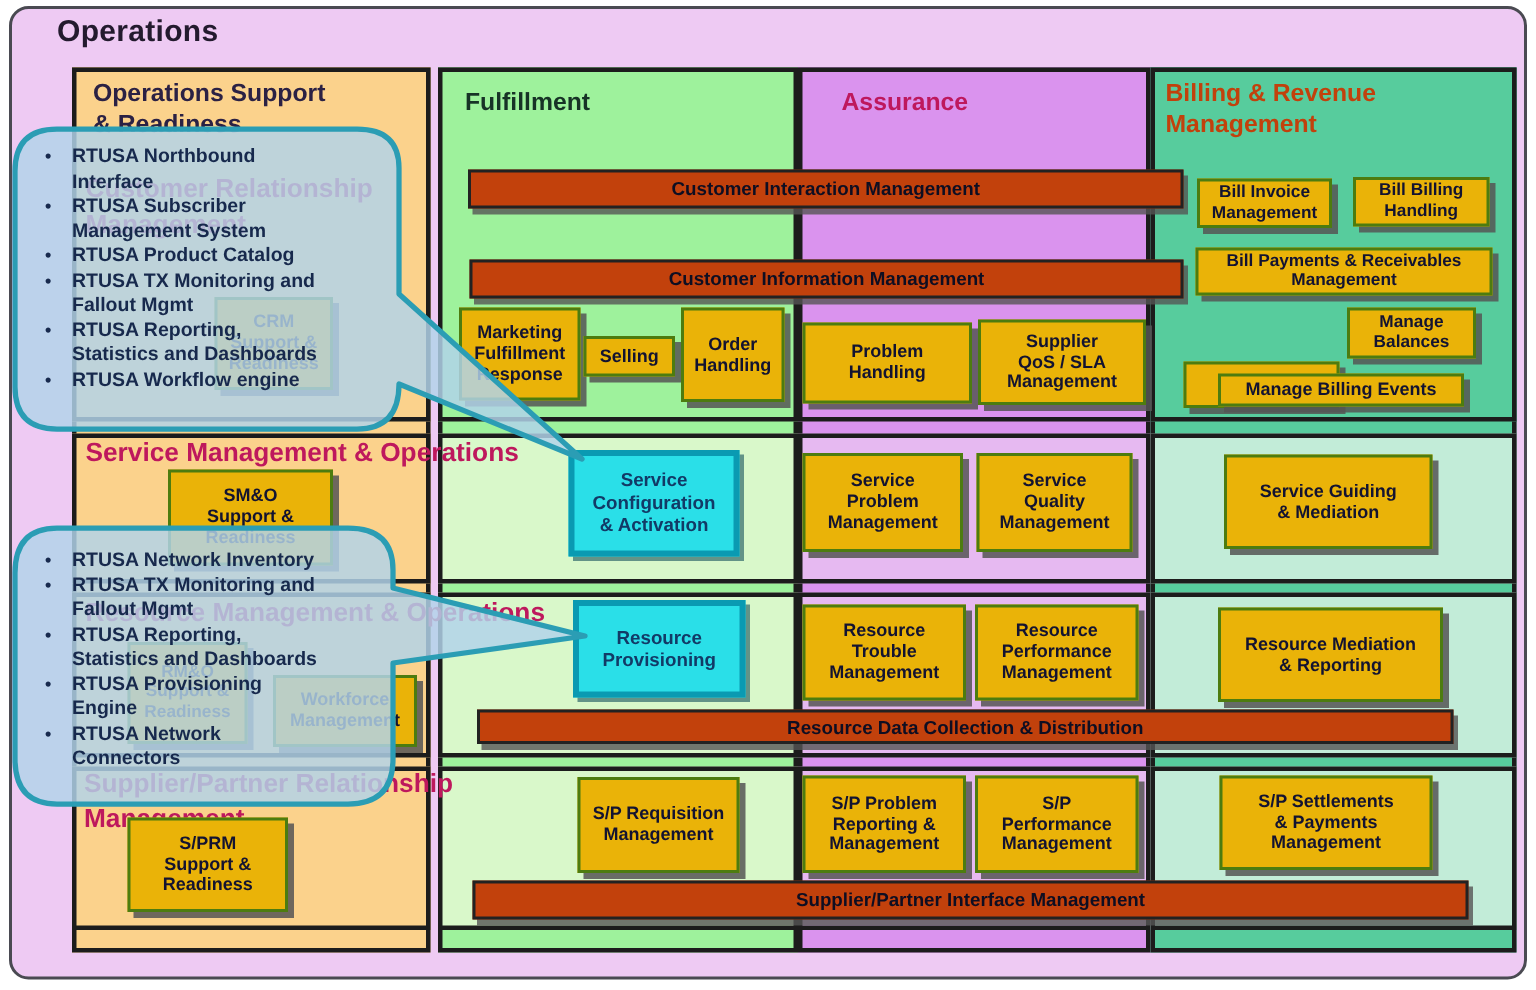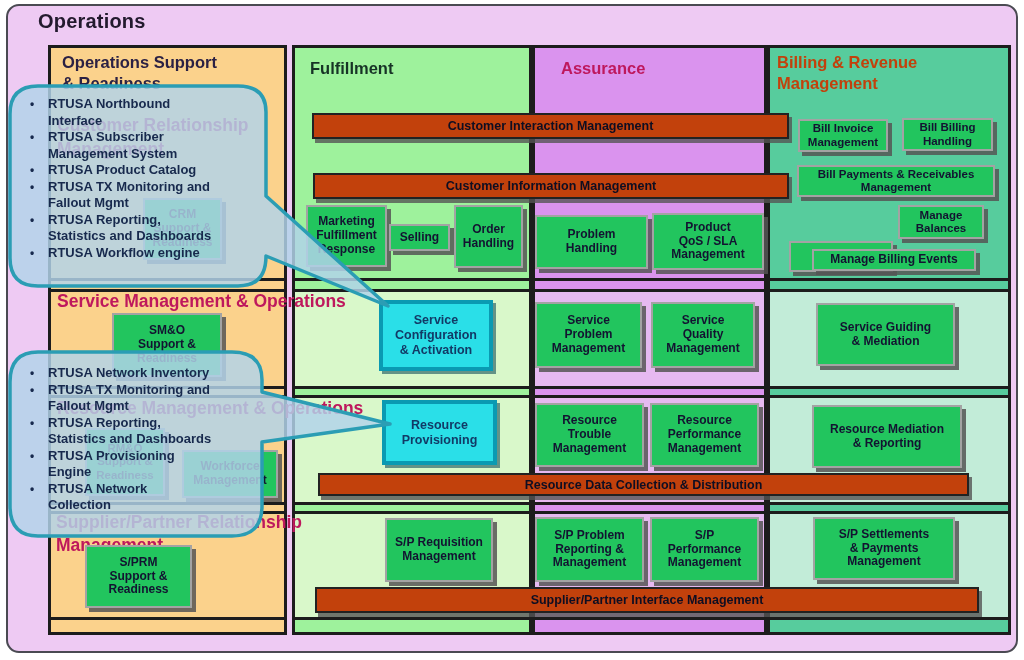--- a/index.html
+++ b/index.html
@@ -24,21 +24,21 @@
   }
   .band-title{
     position:absolute;z-index:3;font-weight:bold;font-size:17.5px;color:#be185d;
   }
   .nowrap{white-space:nowrap;}
   .wbox,.wbar,.cyan{
     position:absolute;z-index:4;display:flex;align-items:center;justify-content:center;
     text-align:center;font-weight:bold;white-space:pre-line;padding:1px 2px;
   }
   .wbox{
-    background:#22c55e;border:2px solid #a3a3a3;color:#131331;
+    background:#eab308;border:2px solid #4d7c0f;color:#131331;
     font-size:12px;line-height:1.14;box-shadow:4px 4px 0 rgba(85,85,85,.85);
   }
   .fs11{font-size:11.5px;}
   .wbar{
     background:#c2410c;border:2px solid #222222;color:#0e0e22;
     font-size:12.5px;box-shadow:3px 4px 0 rgba(85,85,85,.8);
   }
   .cyan{
     background:#2adfe8;border:4px solid #0a9ab2;color:#123a66;
     font-size:12.5px;line-height:1.2;box-shadow:3px 3px 0 rgba(20,80,90,.6);
@@ -102,21 +102,21 @@
 Support &amp;
 Readiness</div>
   <div class="wbox" style="left:306px;top:205px;width:81px;height:62px;">Marketing
 Fulfillment
 Response</div>
   <div class="wbox" style="left:389px;top:224px;width:61px;height:27px;">Selling</div>
   <div class="wbox" style="left:454px;top:205px;width:69px;height:63px;">Order
 Handling</div>
   <div class="wbox" style="left:535px;top:215px;width:113px;height:54px;">Problem
 Handling</div>
-  <div class="wbox" style="left:652px;top:213px;width:112px;height:57px;">Product
+  <div class="wbox" style="left:652px;top:213px;width:112px;height:57px;">Supplier
 QoS / SLA
 Management</div>
   <div class="wbox fs11" style="left:798px;top:119px;width:90px;height:33px;">Bill Invoice
 Management</div>
   <div class="wbox fs11" style="left:902px;top:118px;width:91px;height:33px;">Bill Billing
 Handling</div>
   <div class="wbox fs11" style="left:797px;top:165px;width:198px;height:32px;">Bill Payments &amp; Receivables
 Management</div>
   <div class="wbox" style="left:789px;top:193px;width:104px;height:31px;margin-top:48px;">Charging</div>
   <div class="wbox fs11" style="left:898px;top:205px;width:86px;height:34px;">Manage
@@ -189,15 +189,15 @@
     </ul>
   <ul class="callout-list" style="left:22px;top:365px;width:246px;">
       <li>RTUSA Network Inventory</li>
       <li>RTUSA TX Monitoring and
 Fallout Mgmt</li>
       <li>RTUSA Reporting,
 Statistics and Dashboards</li>
       <li>RTUSA Provisioning
 Engine</li>
       <li>RTUSA Network
-Collection</li>
+Connectors</li>
     </ul>
 </div>
 
 </body></html>

